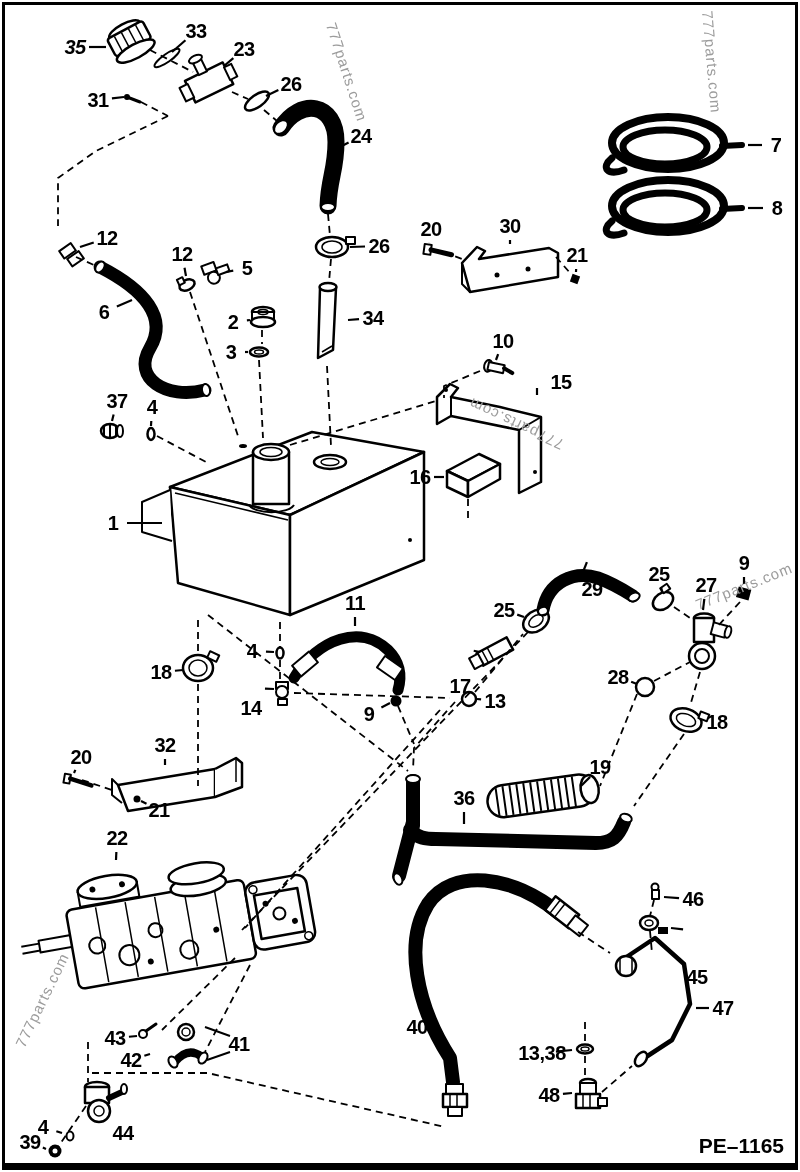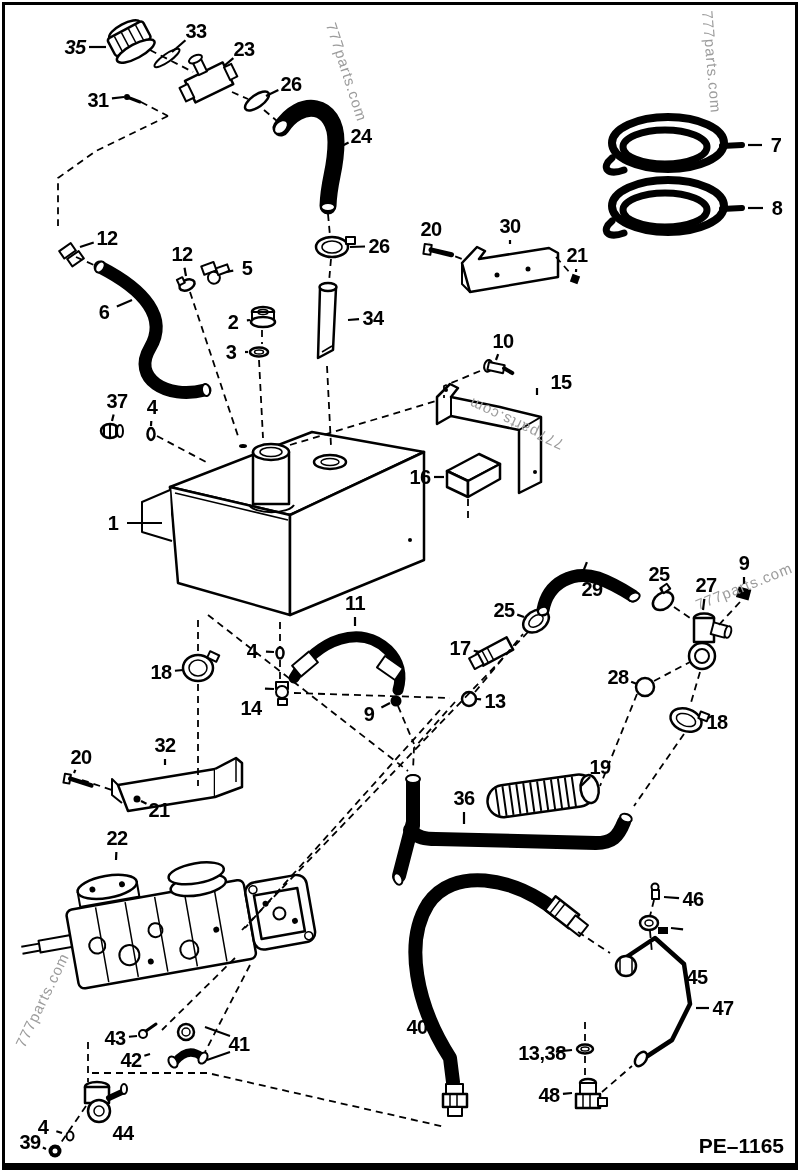--- a/index.html
+++ b/index.html
@@ -475,21 +475,21 @@
     <div class="callout" style="left: 537px; top: 382px; margin-left: 24px;">15</div>
     <div class="callout" style="left: 420px; top: 477px;">16</div>
     <div class="callout" style="left: 117px; top: 401px;">37</div>
     <div class="callout" style="left: 152px; top: 407px;">4</div>
     <div class="callout" style="left: 113px; top: 523px;">1</div>
     <div class="callout" style="left: 592px; top: 569px; margin-top: 20px;">29</div>
     <div class="callout" style="left: 659px; top: 574px;">25</div>
     <div class="callout" style="left: 706px; top: 585px;">27</div>
     <div class="callout" style="left: 744px; top: 563px;">9</div>
     <div class="callout" style="left: 504px; top: 610px;">25</div>
-    <div class="callout" style="left: 460px; top: 648px;">17</div>
+    <div class="callout" style="left: 460px; top: 686px;">17</div>
     <div class="callout" style="left: 495px; top: 701px;">13</div>
     <div class="callout" style="left: 618px; top: 677px;">28</div>
     <div class="callout" style="left: 717px; top: 722px;">18</div>
     <div class="callout" style="left: 161px; top: 672px;">18</div>
     <div class="callout" style="left: 252px; top: 651px;">4</div>
     <div class="callout" style="left: 251px; top: 708px;">14</div>
     <div class="callout" style="left: 355px; top: 603px;">11</div>
     <div class="callout" style="left: 369px; top: 714px;">9</div>
     <div class="callout" style="left: 81px; top: 757px;">20</div>
     <div class="callout" style="left: 165px; top: 745px;">32</div>

